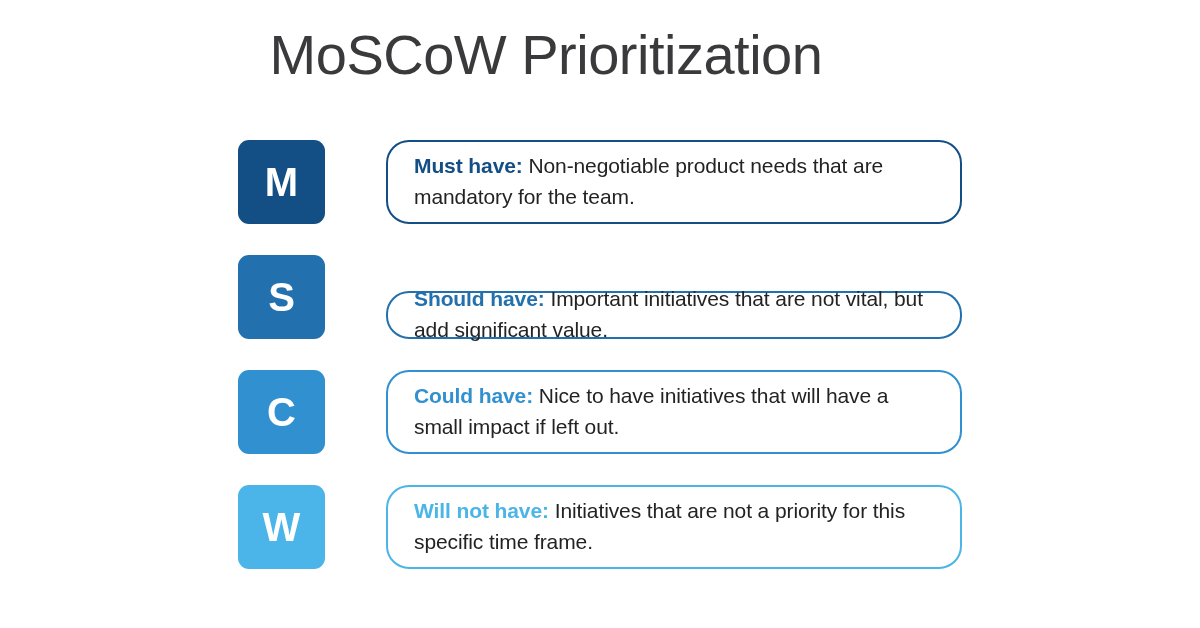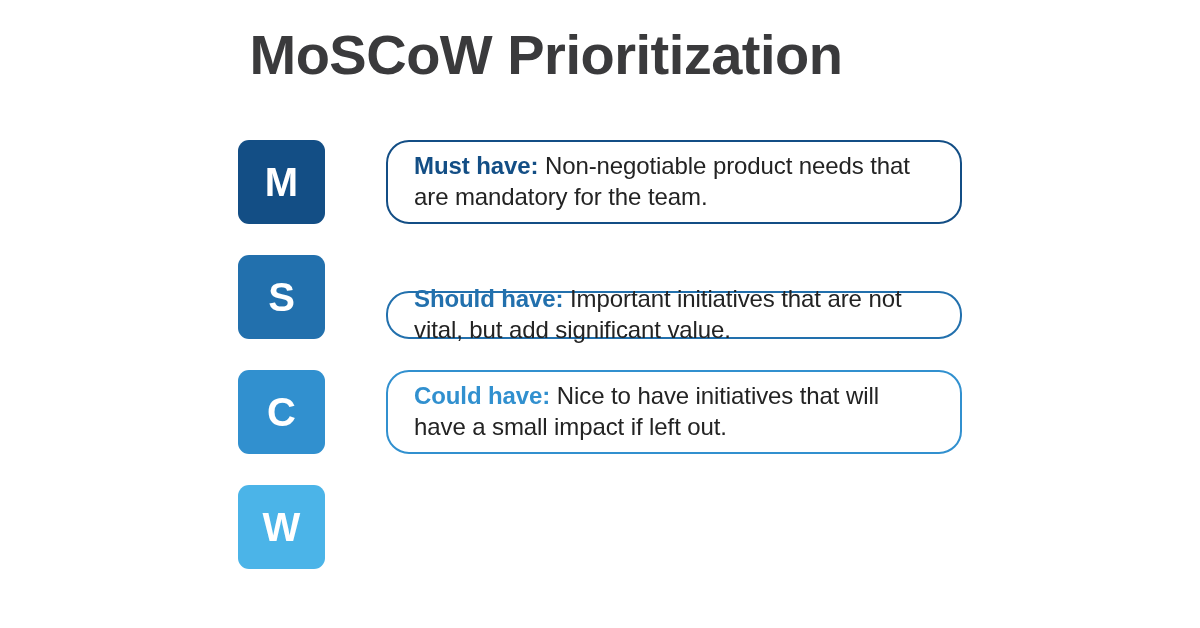--- a/index.html
+++ b/index.html
@@ -22,21 +22,21 @@
     box-sizing: border-box;
   }
 
   .title {
     position: absolute;
     top: 24px;
     left: 0;
     width: 1092px;
     text-align: center;
     font-size: 56px;
-    font-weight: bold;
+    font-weight: normal;
     letter-spacing: -0.5px;
     color: #3a3a3c;
     line-height: 1.1;
     white-space: nowrap;
   }
 
   .rows {
     position: absolute;
     top: 140px;
     left: 238px;
@@ -78,21 +78,21 @@
     border: 2px solid #134e85;
     border-radius: 23px;
     background: #ffffff;
     box-sizing: border-box;
     display: flex;
     align-items: center;
     padding: 4px 26px 6px 26px;
   }
 
   .card-text {
-    font-size: 24px;
+    font-size: 21px;
     line-height: 31px;
     color: #232323;
     letter-spacing: -0.1px;
   }
 
   .card-label {
     font-weight: bold;
     color: #134e85;
   }
 </style>
@@ -139,16 +139,21 @@
           <span class="card-label" style="color: rgb(49, 144, 207); margin-top: 19px;">Could have:</span><span> Nice to have initiatives that will have a small impact if left out.</span>
         </div>
       </div>
     </div>
 
     <div class="row">
       <div class="badge" style="background: rgb(75, 180, 232); color: rgb(255, 255, 255);">
         <span>W</span>
       </div>
       <div class="spacer"></div>
+      <div class="card" style="border-color: rgb(75, 180, 232);">
+        <div class="card-text">
+          <span class="card-label" style="color: rgb(75, 180, 232);">Will not have:</span><span> Initiatives that are not a priority for this specific time frame.</span>
+        </div>
+      </div>
     </div>
 
   </div>
 </div>
 
 </body></html>

